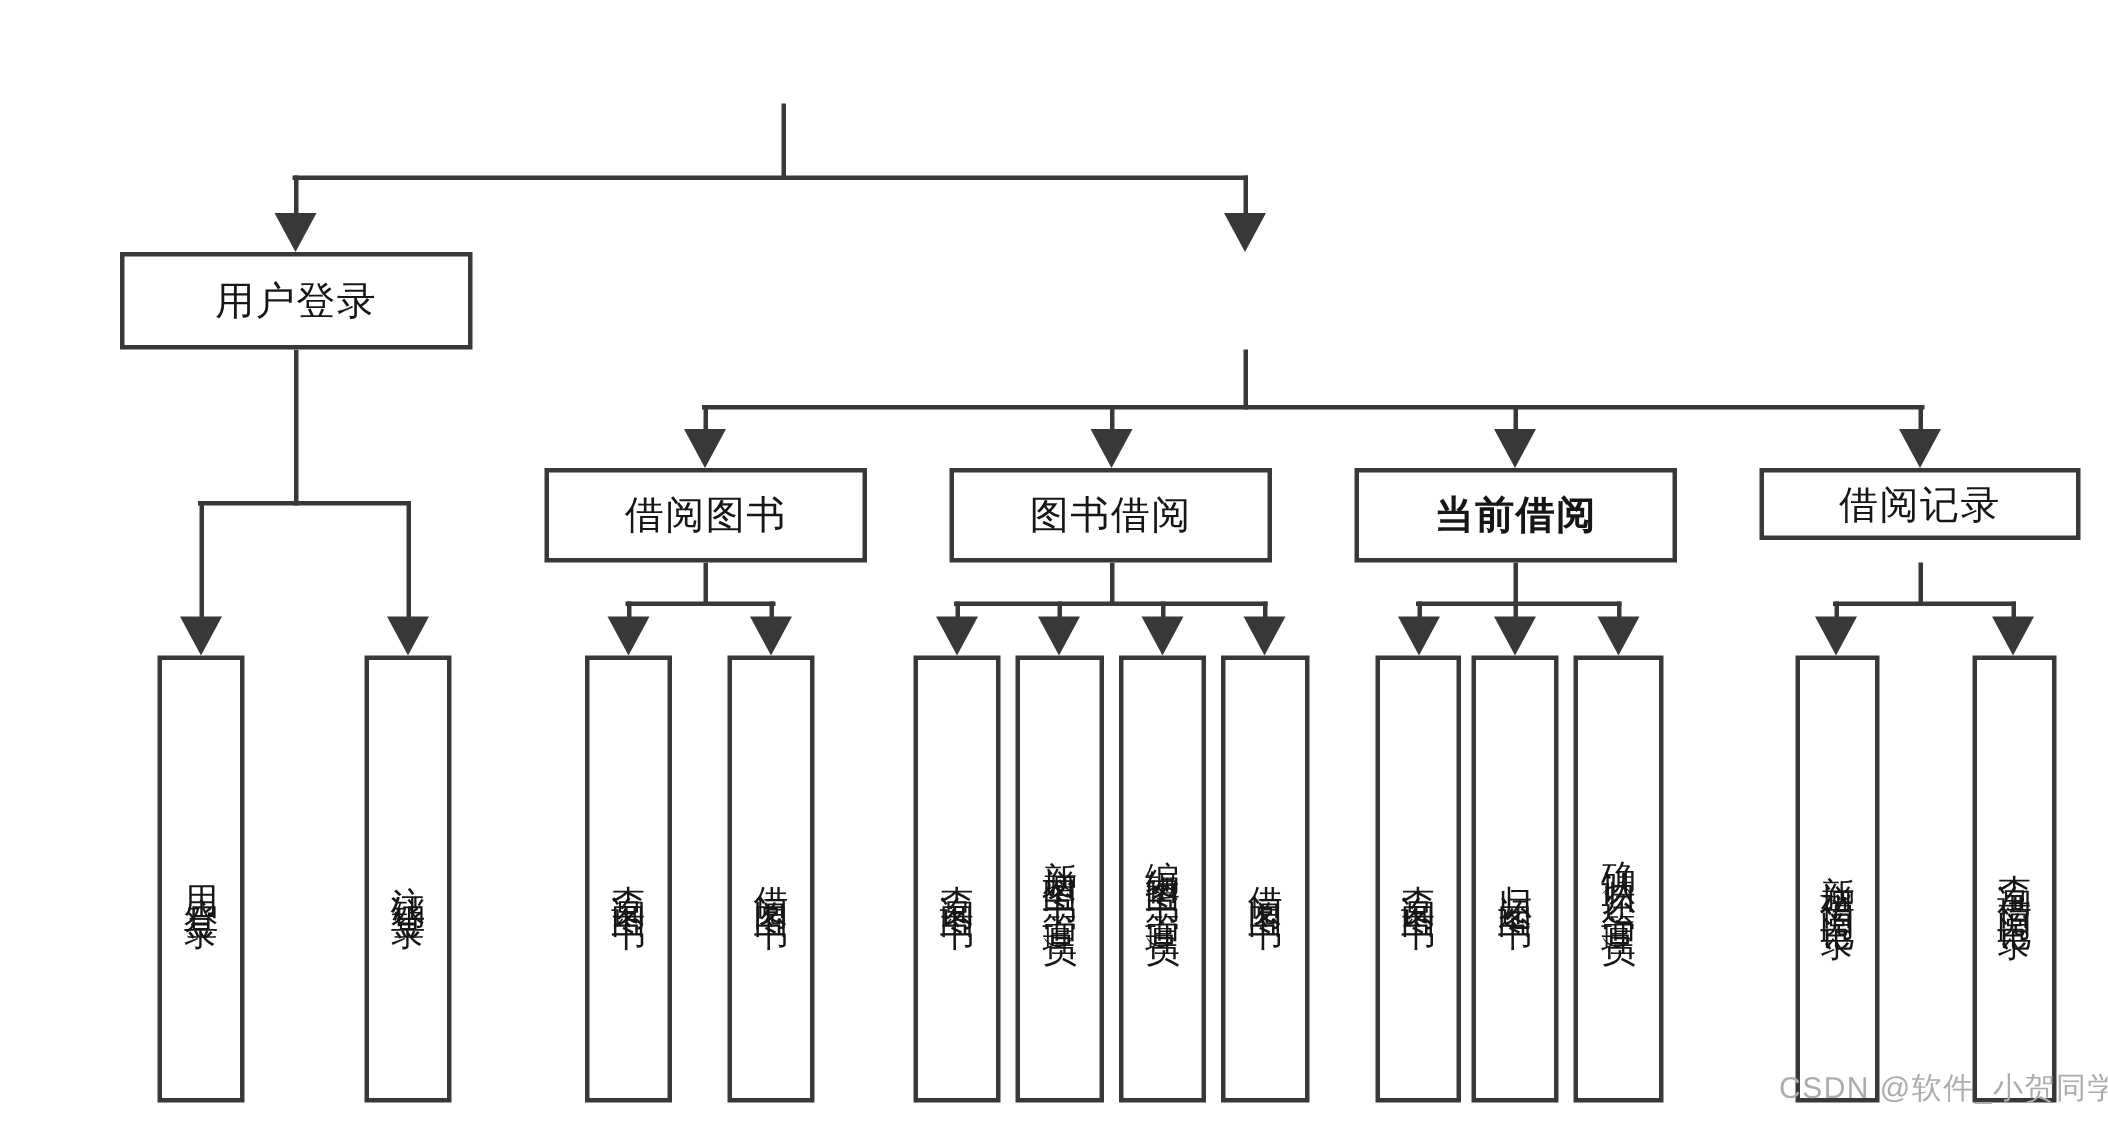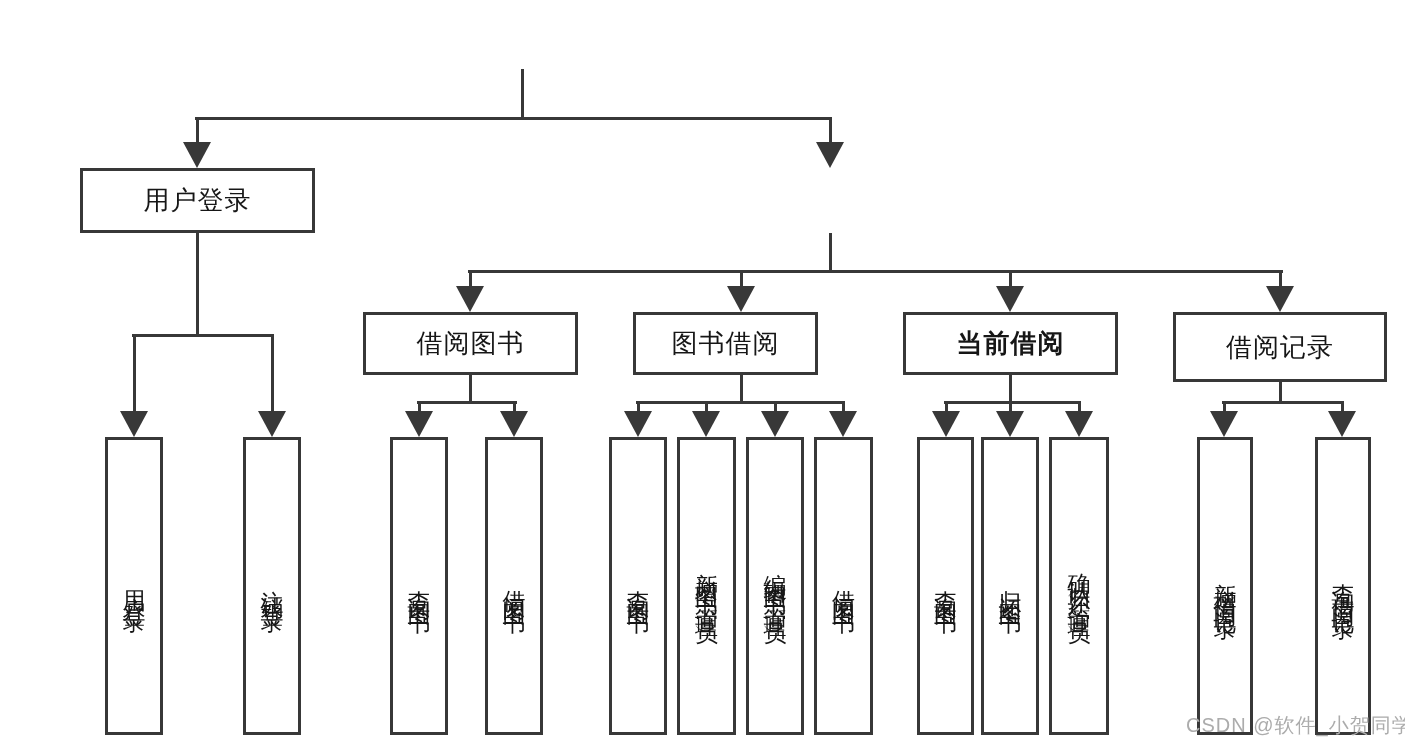--- a/index.html
+++ b/index.html
@@ -96,27 +96,27 @@
   <div class="arrow" style="left:1328px; top:411px;"></div>
 
 
   <div class="box" style="left:80px; top:168px; width:235px; height:65px;">
     <span class="h-label">用户登录</span>
   </div>
 
   <div class="box" style="left:363px; top:312px; width:215px; height:63px;">
     <span class="h-label">借阅图书</span>
   </div>
-  <div class="box" style="left:633px; top:312px; width:185px; height:63px;">
+  <div class="box" style="left:633px; top:312px; width:215px; height:63px;">
     <span class="h-label">图书借阅</span>
   </div>
   <div class="box" style="left:903px; top:312px; width:215px; height:63px;font-weight:bold;">
     <span class="h-label">当前借阅</span>
   </div>
-  <div class="box" style="left:1173px; top:312px; width:214px; height:70px;">
+  <div class="box" style="left:1173px; top:312px; width:214px; height:48px;">
     <span class="h-label">借阅记录</span>
   </div>
 
   <div class="box" style="left:105px; top:437px; width:58px; height:298px;">
     <span class="v-label">用户登录</span>
   </div>
   <div class="box" style="left:243px; top:437px; width:58px; height:298px;">
     <span class="v-label">注销登录</span>
   </div>
   <div class="box" style="left:390px; top:437px; width:58px; height:298px;">

